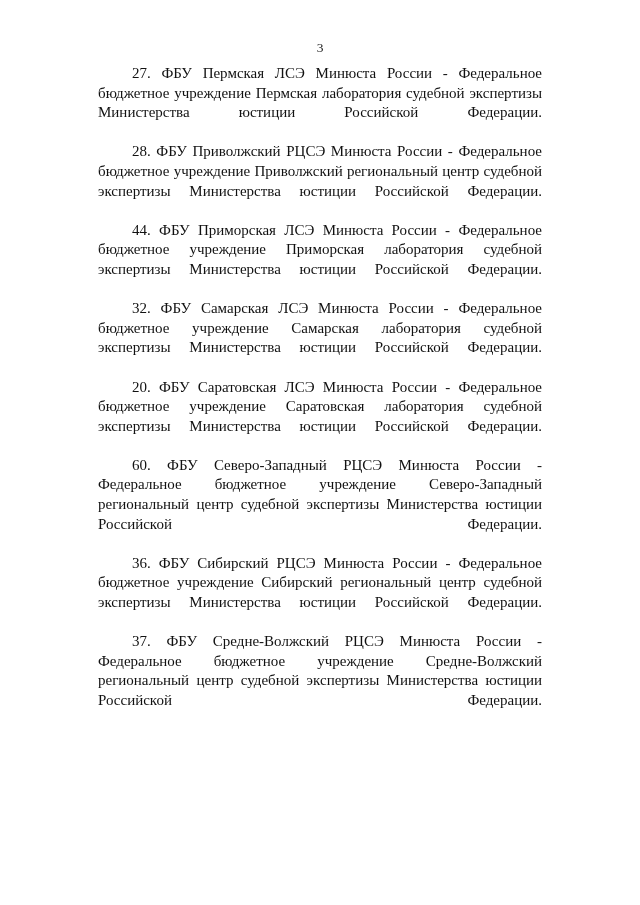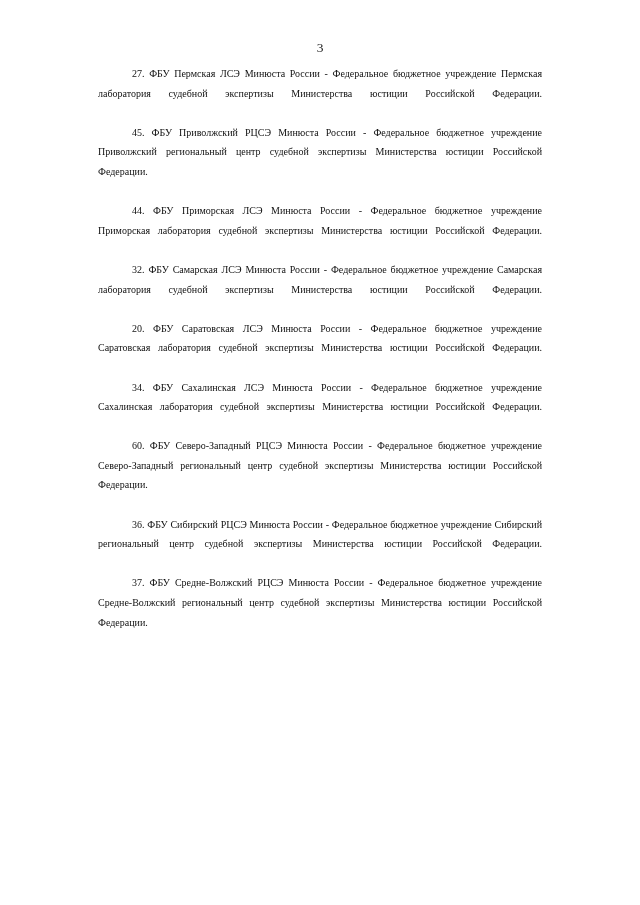--- a/index.html
+++ b/index.html
@@ -35,21 +35,21 @@
     left: 98px;
     width: 444px;
   }
   .para {
     margin: 0;
     padding: 0;
     text-indent: 34px;
     text-align: justify;
     text-justify: inter-word;
     font-family: "Liberation Serif", "DejaVu Serif", serif;
-    font-size: 10px;
+    font-size: 15px;
     line-height: 19.6px;
     color: #111111;
     hyphens: none;
     word-spacing: 0.1px;
   }
   
   .para::after {
     content: "";
     display: inline-block;
     width: 100%;
@@ -57,24 +57,23 @@
 </style>
 </head>
 <body>
 
 <div class="page">
 
   <div class="page-number">3</div>
 
   <div class="body-block">
     <p class="para">27. ФБУ Пермская ЛСЭ Минюста России - Федеральное бюджетное учреждение Пермская лаборатория судебной экспертизы Министерства юстиции Российской Федерации.</p>
-    <p class="para">45. ФБУ Приволжский РЦСЭ Минюста России - Федеральное бюджетное учреждение Приволжский региональный центр судебной экспертизы Министерства юстиции Российской Федерации.</p>
+    <p class="para">28. ФБУ Приволжский РЦСЭ Минюста России - Федеральное бюджетное учреждение Приволжский региональный центр судебной экспертизы Министерства юстиции Российской Федерации.</p>
     <p class="para">44. ФБУ Приморская ЛСЭ Минюста России - Федеральное бюджетное учреждение Приморская лаборатория судебной экспертизы Министерства юстиции Российской Федерации.</p>
     <p class="para">32. ФБУ Самарская ЛСЭ Минюста России - Федеральное бюджетное учреждение Самарская лаборатория судебной экспертизы Министерства юстиции Российской Федерации.</p>
     <p class="para">20. ФБУ Саратовская ЛСЭ Минюста России - Федеральное бюджетное учреждение Саратовская лаборатория судебной экспертизы Министерства юстиции Российской Федерации.</p>
-    <p class="para">34. ФБУ Сахалинская ЛСЭ Минюста России - Федеральное бюджетное учреждение Сахалинская лаборатория судебной экспертизы Министерства юстиции Российской Федерации.</p>
     <p class="para">60. ФБУ Северо-Западный РЦСЭ Минюста России - Федеральное бюджетное учреждение Северо-Западный региональный центр судебной экспертизы Министерства юстиции Российской Федерации.</p>
     <p class="para">36. ФБУ Сибирский РЦСЭ Минюста России - Федеральное бюджетное учреждение Сибирский региональный центр судебной экспертизы Министерства юстиции Российской Федерации.</p>
     <p class="para">37. ФБУ Средне-Волжский РЦСЭ Минюста России - Федеральное бюджетное учреждение Средне-Волжский региональный центр судебной экспертизы Министерства юстиции Российской Федерации.</p>
 
   </div>
 
 </div>
 
 </body></html>

